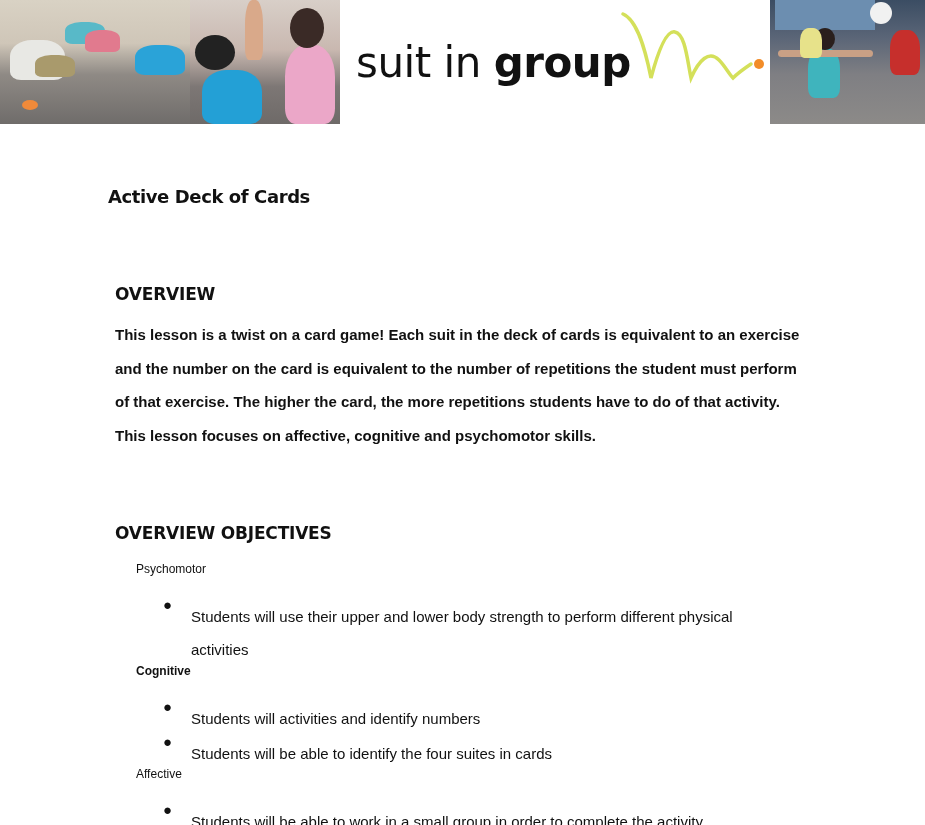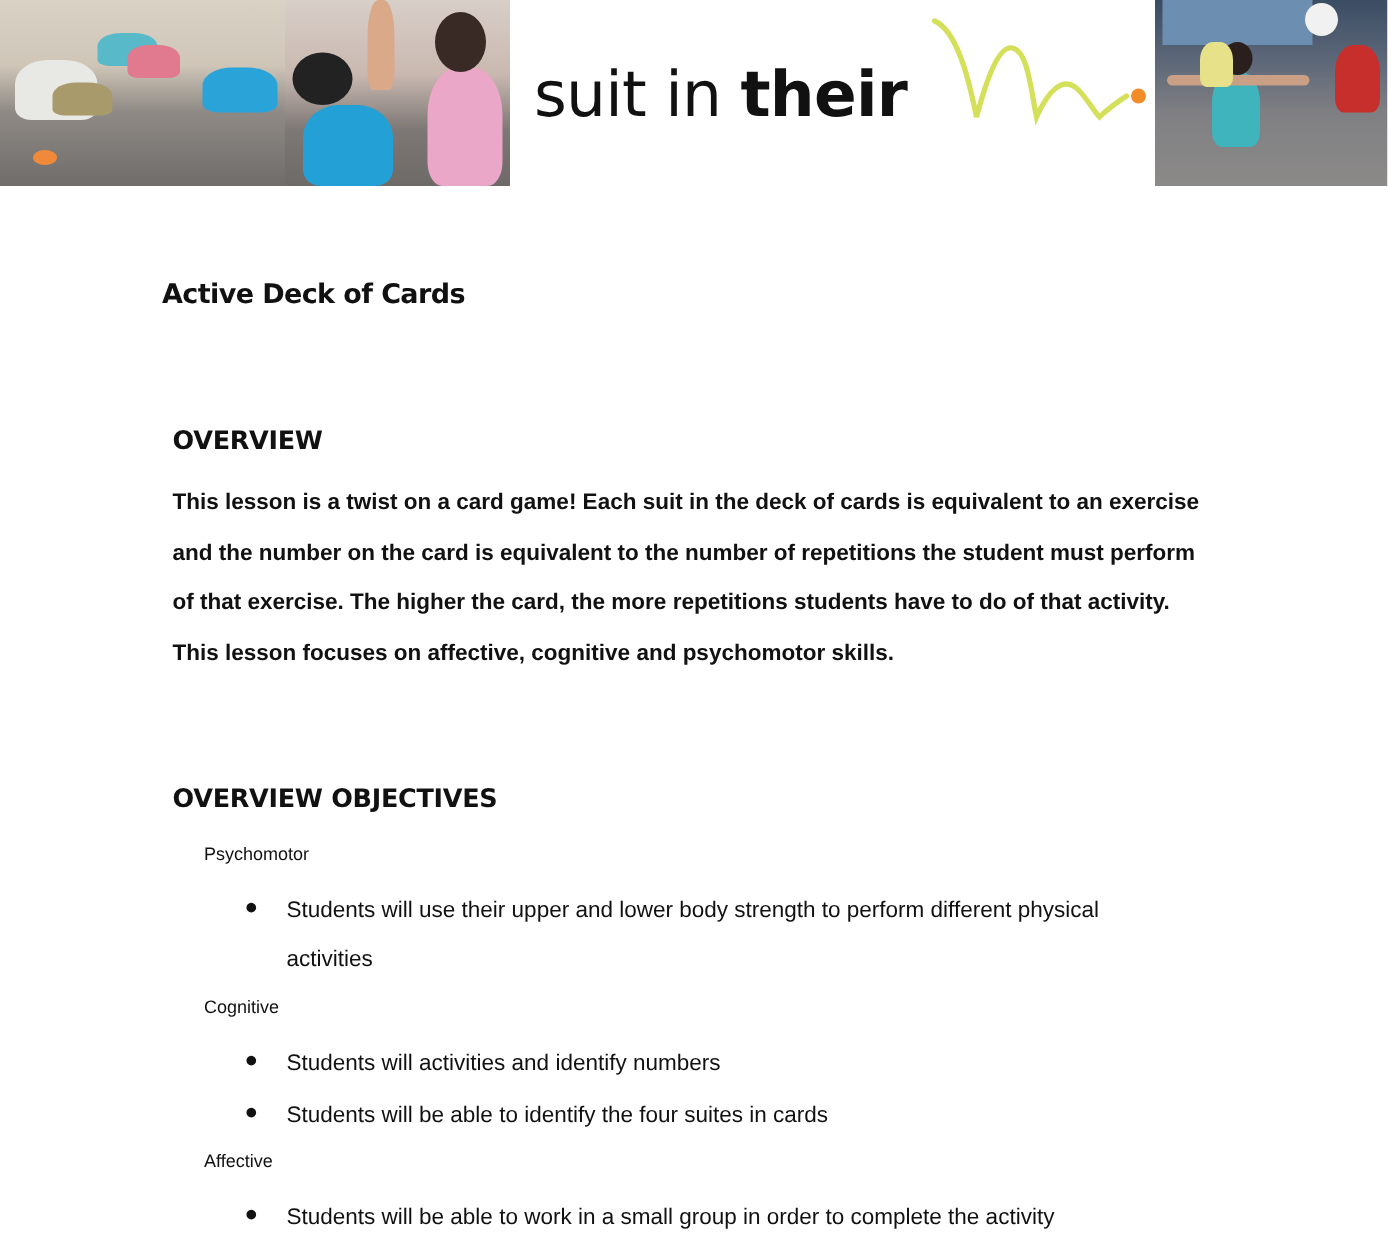--- a/index.html
+++ b/index.html
@@ -28,21 +28,21 @@
 
   .h2 { position: absolute; left: 115px; font-size: 17px; font-weight: bold; margin: 0;
     font-family: "DejaVu Sans", sans-serif; letter-spacing: -0.2px; }
 
   .para { position: absolute; left: 115px; top: 318px; width: 690px; font-size: 15px;
     line-height: 33.6px; margin: 0; font-family: "Liberation Sans", sans-serif; font-weight: bold; }
 
   .cat { position: absolute; left: 136px; font-size: 12px; margin: 0; }
   .bullet-row { position: absolute; left: 163px; width: 640px; font-size: 15px; line-height: 33px; }
   .bullet-dot { position: absolute; left: 0; top: 0; width: 8px; font-size: 15px; }
-  .bullet-text { position: absolute; left: 28px; top: 2px; width: 600px; }
+  .bullet-text { position: absolute; left: 28px; top: 12px; width: 600px; }
 </style>
 </head>
 <body>
 
 <div class="banner">
   <div class="photo photo-left-a">
     <div class="fig" style="left:10px;top:40px;width:55px;height:40px;background:#e8e8e4;"></div>
     <div class="fig" style="left:35px;top:55px;width:40px;height:22px;background:#a99a6c;"></div>
     <div class="fig" style="left:65px;top:22px;width:40px;height:22px;background:#58b9c8;"></div>
     <div class="fig" style="left:85px;top:30px;width:35px;height:22px;background:#e17a8e;"></div>
@@ -52,21 +52,21 @@
   <div class="photo photo-left-b">
     <div class="fig" style="left:12px;top:70px;width:60px;height:54px;background:#23a0d6;"></div>
     <div class="fig" style="left:5px;top:35px;width:40px;height:35px;background:#222;border-radius:50%;"></div>
     <div class="fig" style="left:95px;top:45px;width:50px;height:79px;background:#eba7c8;"></div>
     <div class="fig" style="left:100px;top:8px;width:34px;height:40px;background:#3a2a26;border-radius:50%;"></div>
     <div class="fig" style="left:55px;top:0px;width:18px;height:60px;background:#d9a98a;"></div>
   </div>
 
   <div class="logo">
     <div class="logo-text">
-      <span class="light">suit in </span><span class="bold">their</span>
+      <span class="light">suit in </span><span class="bold">group</span>
     </div>
     <svg class="logo-mark" viewBox="0 0 150 80">
       <path d="M8 6 C 22 12, 30 40, 36 70 C 44 40, 52 22, 60 24 C 70 26, 72 50, 76 70 C 84 52, 94 42, 104 52 C 110 58, 114 66, 118 70 C 124 64, 130 60, 136 56" fill="none" stroke="#d4e05a" stroke-width="3.5" stroke-linecap="round"></path>
       <circle cx="144" cy="56" r="5" fill="#f28c28"></circle>
     </svg>
   </div>
 
   <div class="photo photo-right">
     <div class="fig" style="left:5px;top:0;width:100px;height:30px;background:#6c8eb0;border-radius:0;"></div>
     <div class="fig" style="left:100px;top:2px;width:22px;height:22px;background:#f1f1f1;border-radius:50%;"></div>
@@ -84,21 +84,21 @@
 <p class="para">This lesson is a twist on a card game! Each suit in the deck of cards is equivalent to an exercise and the number on the card is equivalent to the number of repetitions the student must perform of that exercise. The higher the card, the more repetitions students have to do of that activity. This lesson focuses on affective, cognitive and psychomotor skills.</p>
 
 <h2 class="h2" style="top:523px;">OVERVIEW OBJECTIVES</h2>
 
 <p class="cat" style="top:562px;">Psychomotor</p>
 <div class="bullet-row" style="top:588px;">
   <span class="bullet-dot">●</span>
   <span class="bullet-text">Students will use their upper and lower body strength to perform different physical activities</span>
 </div>
 
-<p class="cat" style="top:664px;">Cognitive</p>
+<p class="cat" style="top:664px;font-weight:bold;">Cognitive</p>
 <div class="bullet-row" style="top:690px;">
   <span class="bullet-dot">●</span>
   <span class="bullet-text">Students will activities and identify numbers</span>
 </div>
 <div class="bullet-row" style="top:725px;">
   <span class="bullet-dot">●</span>
   <span class="bullet-text">Students will be able to identify the four suites in cards</span>
 </div>
 
 <p class="cat" style="top:767px;text-align:center;">Affective</p>

